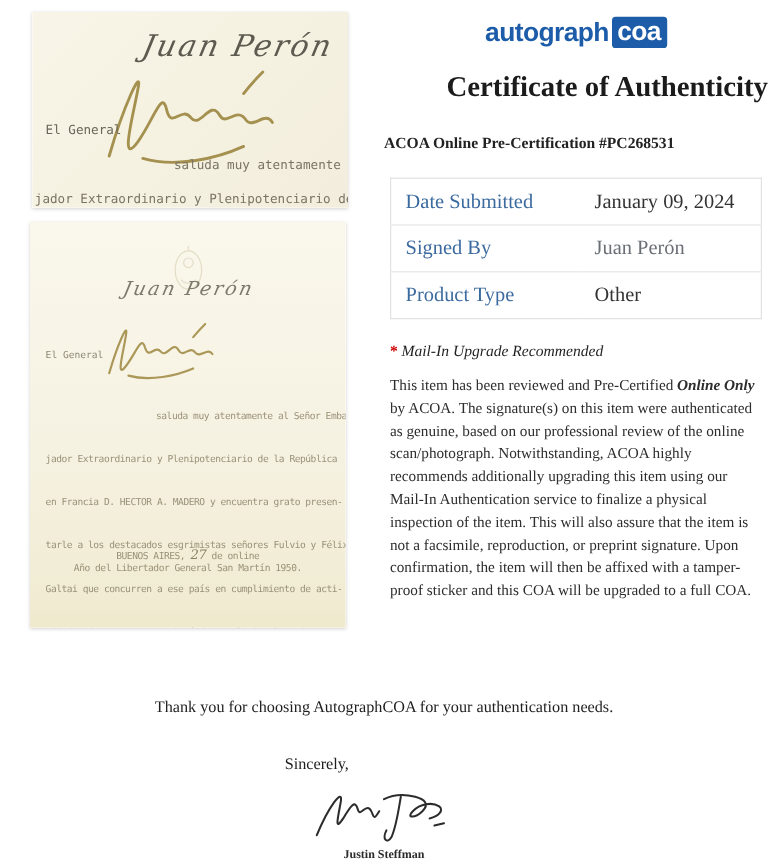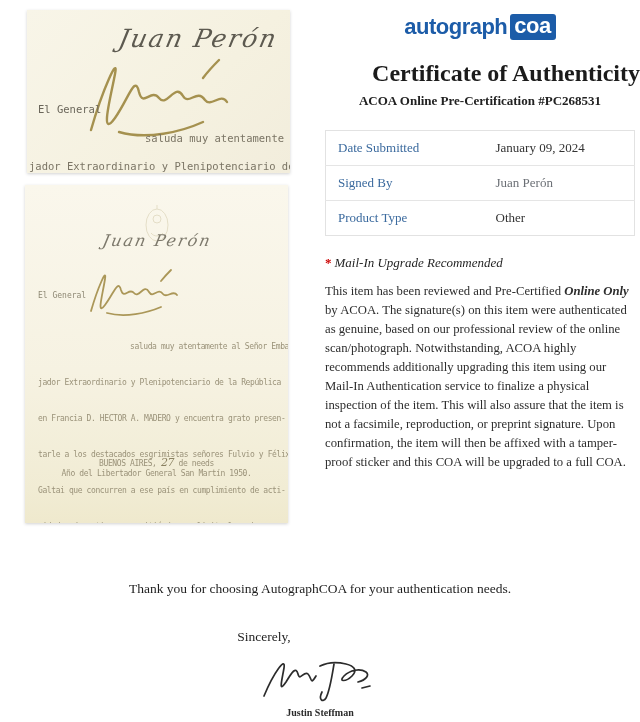--- a/index.html
+++ b/index.html
@@ -38,24 +38,24 @@
 
   
   .right-col { position:absolute; left:320px; top:0; width:320px; }
   .logo-row { margin-top:14px; text-align:center; }
   .logo { display:inline-flex; align-items:center; font-family:"Liberation Sans", sans-serif;
     font-weight:bold; font-size:22px; letter-spacing:-0.5px; }
   .logo-text { color:#1c5ca8; }
   .logo-box { background:#1c5ca8; color:#ffffff; border-radius:3px; padding:0 5px 2px 4px;
     margin-left:3px; line-height:24px; }
   .cert-title { margin-top:20px; text-align:right; font-size:24px; font-weight:bold; color:#1b1b1b; }
-  .cert-number { margin-top:6px; text-align:center; font-size:13px; font-weight:bold; color:#222; }
+  .cert-number { margin-top:24px; text-align:left; font-size:13px; font-weight:bold; color:#222; }
 
   .details-table { margin:21px 0 0 5px; width:310px; border:1px solid #e2e2e2; border-collapse:collapse; }
-  .details-table td { border-bottom:1px solid #e5e5e5; padding:9px 12px; font-size:13px; }
+  .details-table td { border-bottom:1px solid #e5e5e5; padding:9px 12px; font-size:17px; }
   .details-table tr:last-child td { border-bottom:none; }
   .cell-label { color:#3b6a9e; width:158px; }
   .cell-value { color:#333; }
   .value-muted { color:#6b6f75; }
 
   .notice-line { margin:19px 0 0 5px; font-size:13px; font-style:italic; color:#1f1f1f; }
   .notice-star { color:#cc0000; font-style:normal; font-weight:bold; margin-right:3px; }
   .notice-bold { font-weight:normal; }
   .notice-body { margin:11px 0 0 5px; width:312px; font-size:12.7px; line-height:19px; color:#2d2d2d; }
   .em-strong { font-weight:bold; font-style:italic; }
@@ -116,21 +116,21 @@
       <div class="pf-line">vidades deportivas, permitiéndose solicitarle quiera</div>
       
       
       
       
       
       
     </div>
 
     <div class="pf-date">
-      <span>BUENOS AIRES, </span><span class="hand-num">27</span><span> de needs</span>
+      <span>BUENOS AIRES, </span><span class="hand-num">27</span><span> de online</span>
       <br>
       <span>Año del Libertador General San Martín 1950.</span>
     </div>
   </div>
 
   <div class="right-col">
     <div class="logo-row">
       <span class="logo">
         <span class="logo-text">autograph</span>
         <span class="logo-box">coa</span>

